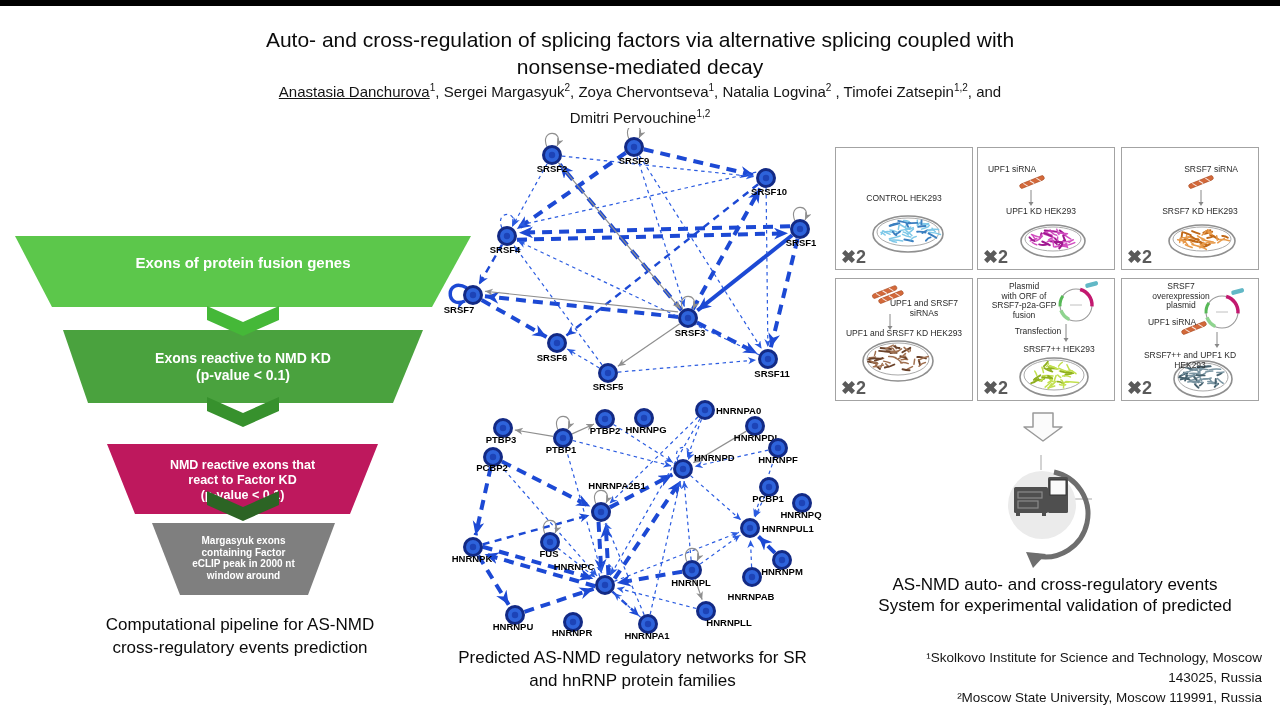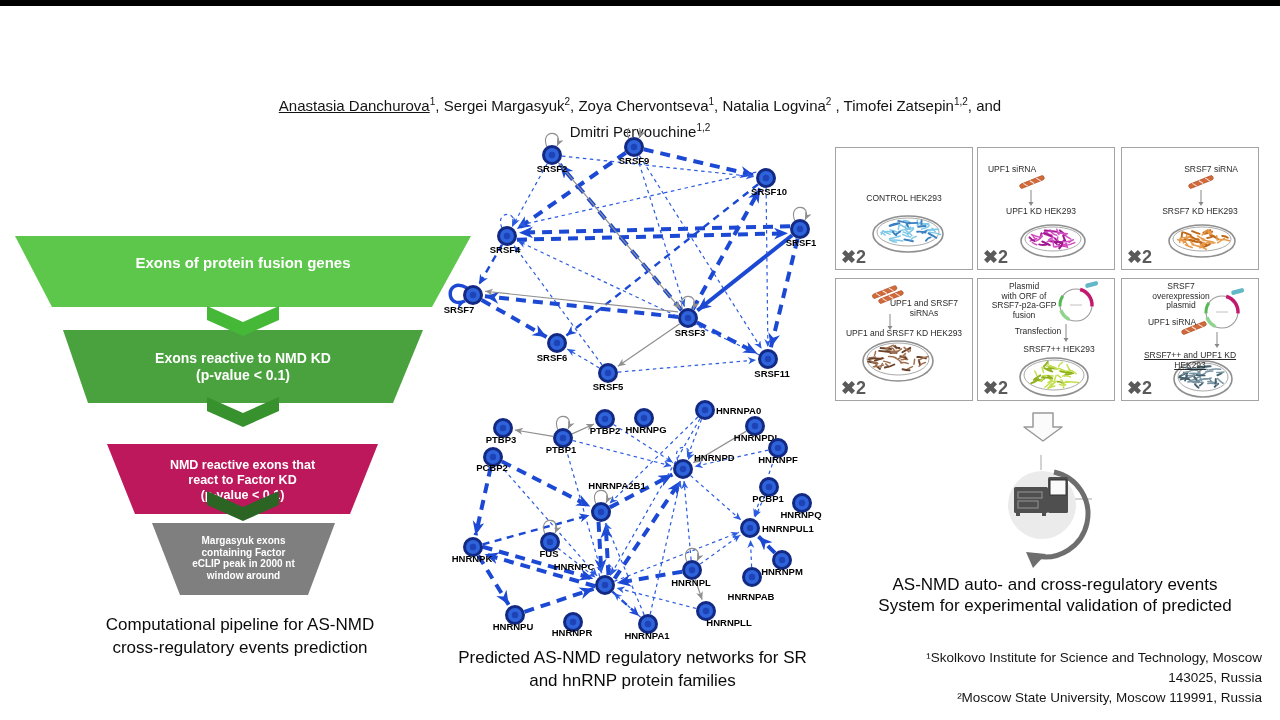--- a/index.html
+++ b/index.html
@@ -1,21 +1,21 @@
 <!DOCTYPE html>
 <html><head>
 <meta charset="utf-8">
 <style>
   html,body{margin:0;padding:0;background:#888;}
   .slide{position:relative;width:1280px;height:720px;background:#ffffff;overflow:hidden;
          font-family:"Liberation Sans",sans-serif;color:#111;}
   .topbar{position:absolute;left:0;top:0;width:1280px;height:6px;background:#000;}
   .title{position:absolute;left:0;top:26px;width:1280px;text-align:center;
          font-size:21px;line-height:27px;font-weight:400;color:#0b0b0b;}
-  .authors{position:absolute;left:140px;top:91px;width:1000px;text-align:center;
+  .authors{position:absolute;left:140px;top:77px;width:1000px;text-align:center;
            font-size:15px;line-height:22px;color:#141414;}
   .authors sup{font-size:10px;}
   .authors .u{text-decoration:underline;}
   .flevel{position:absolute;}
   .flevel .ftxt{position:absolute;left:0;width:100%;text-align:center;color:#fff;font-weight:bold;}
   .farrow{position:absolute;width:72px;height:30px;
           clip-path:polygon(0px 0px,36px 16px,72px 0px,72px 14px,36px 30px,0px 14px);}
   .cap{position:absolute;text-align:center;font-size:17px;line-height:23px;color:#0b0b0b;}
   .netsvg{position:absolute;}
   svg text{font-family:"Liberation Sans",sans-serif;}
@@ -24,20 +24,21 @@
   .exp-box .x2{position:absolute;left:5px;bottom:1px;font-size:18px;font-weight:bold;color:#5a5a5a;}
   .affil{position:absolute;left:870px;top:648px;width:392px;text-align:right;
          font-size:13.5px;line-height:20px;color:#151515;}
 </style>
 </head>
 <body>
 
 <div class="slide">
   <div class="topbar"></div>
 
+  <h1 class="title" style="margin:0;font-weight:400"><span>Auto- and cross-regulation of splicing factors via alternative splicing coupled with</span><br><span>nonsense-mediated decay</span></h1>
 
   <div class="authors" id="authors"><span class="u">Anastasia Danchurova</span><sup>1</sup><span>, </span><span>Sergei Margasyuk</span><sup>2</sup><span>, </span><span>Zoya Chervontseva</span><sup>1</sup><span>, </span><span>Natalia Logvina</span><sup>2</sup><span> , </span><span>Timofei Zatsepin</span><sup>1,2</sup><span>, and</span><br><span>Dmitri Pervouchine</span><sup>1,2</sup></div>
 
   <div id="funnel">
       <div class="flevel" style="left: 15px; top: 236px; width: 456px; height: 71px; background: rgb(92, 199, 75); clip-path: polygon(0px 0px, 456px 0px, 417px 71px, 37px 71px);">
         <div class="ftxt" style="top: 18px; font-size: 15px; line-height: 17px;">
           <div>Exons of protein fusion genes</div>
         </div>
       </div>
       <div class="flevel" style="left: 63px; top: 330px; width: 360px; height: 73px; background: rgb(74, 162, 62); clip-path: polygon(0px 0px, 360px 0px, 330px 73px, 25px 73px);">
@@ -738,21 +739,21 @@
             <path d="M73.73907645058918,103.06309148849313 Q 77.16929591241916,102.73659878869151 80.59951537424914,103.38639209712035" fill="none" stroke="#7a95a2" stroke-width="1.5" stroke-linecap="round"></path>
             <path d="M73.01466996245333,105.28641269651486 Q 74.80198281137092,107.24923843901897 76.58929566028851,108.64501171238727" fill="none" stroke="#46616e" stroke-width="1.9" stroke-linecap="round"></path>
             <path d="M73.83563049695545,89.54034843459088 Q 79.79211170597412,89.49924750025465 85.7485929149928,90.81226179225588" fill="none" stroke="#7a95a2" stroke-width="1.5" stroke-linecap="round"></path>
             <path d="M67.87157155883573,94.38185956199732 Q 72.97105765363114,93.73460923971223 78.07054374842654,94.91974060466993" fill="none" stroke="#7a95a2" stroke-width="1.5" stroke-linecap="round"></path>
           </g>
         </svg>
         <div class="btxt" style="left: -1px; top: 3px; width: 120px;">SRSF7
 overexpression
 plasmid</div>
         <div class="btxt" style="left: -10px; top: 39px; width: 120px;">UPF1 siRNA</div>
-        <div class="btxt" style="left: 8px; top: 72px; width: 120px; text-decoration: underline;">SRSF7++ and UPF1 KD HEK293</div>
+        <div class="btxt" style="left: 8px; top: 72px; width: 120px;">SRSF7++ and UPF1 KD HEK293</div>
         <div class="x2">✖2</div>
       </div>
     </div>
 
   <svg class="netsvg" style="left:985px;top:405px" width="150" height="170" viewBox="985 405 150 170">
     <polygon points="1033,413 1053,413 1053,427 1062,427 1043,441 1024,427 1033,427" fill="#fbfbfb" stroke="#999" stroke-width="1.5" stroke-linejoin="round"></polygon>
     <g>
       <polyline points="1041,455 1041,470" fill="none" stroke="#c4c4c4" stroke-width="1.5"></polyline>
       <polyline points="1068,499 1092,499" fill="none" stroke="#c4c4c4" stroke-width="1.5"></polyline>
       <circle cx="1042" cy="505" r="34" fill="#ebebeb"></circle>

